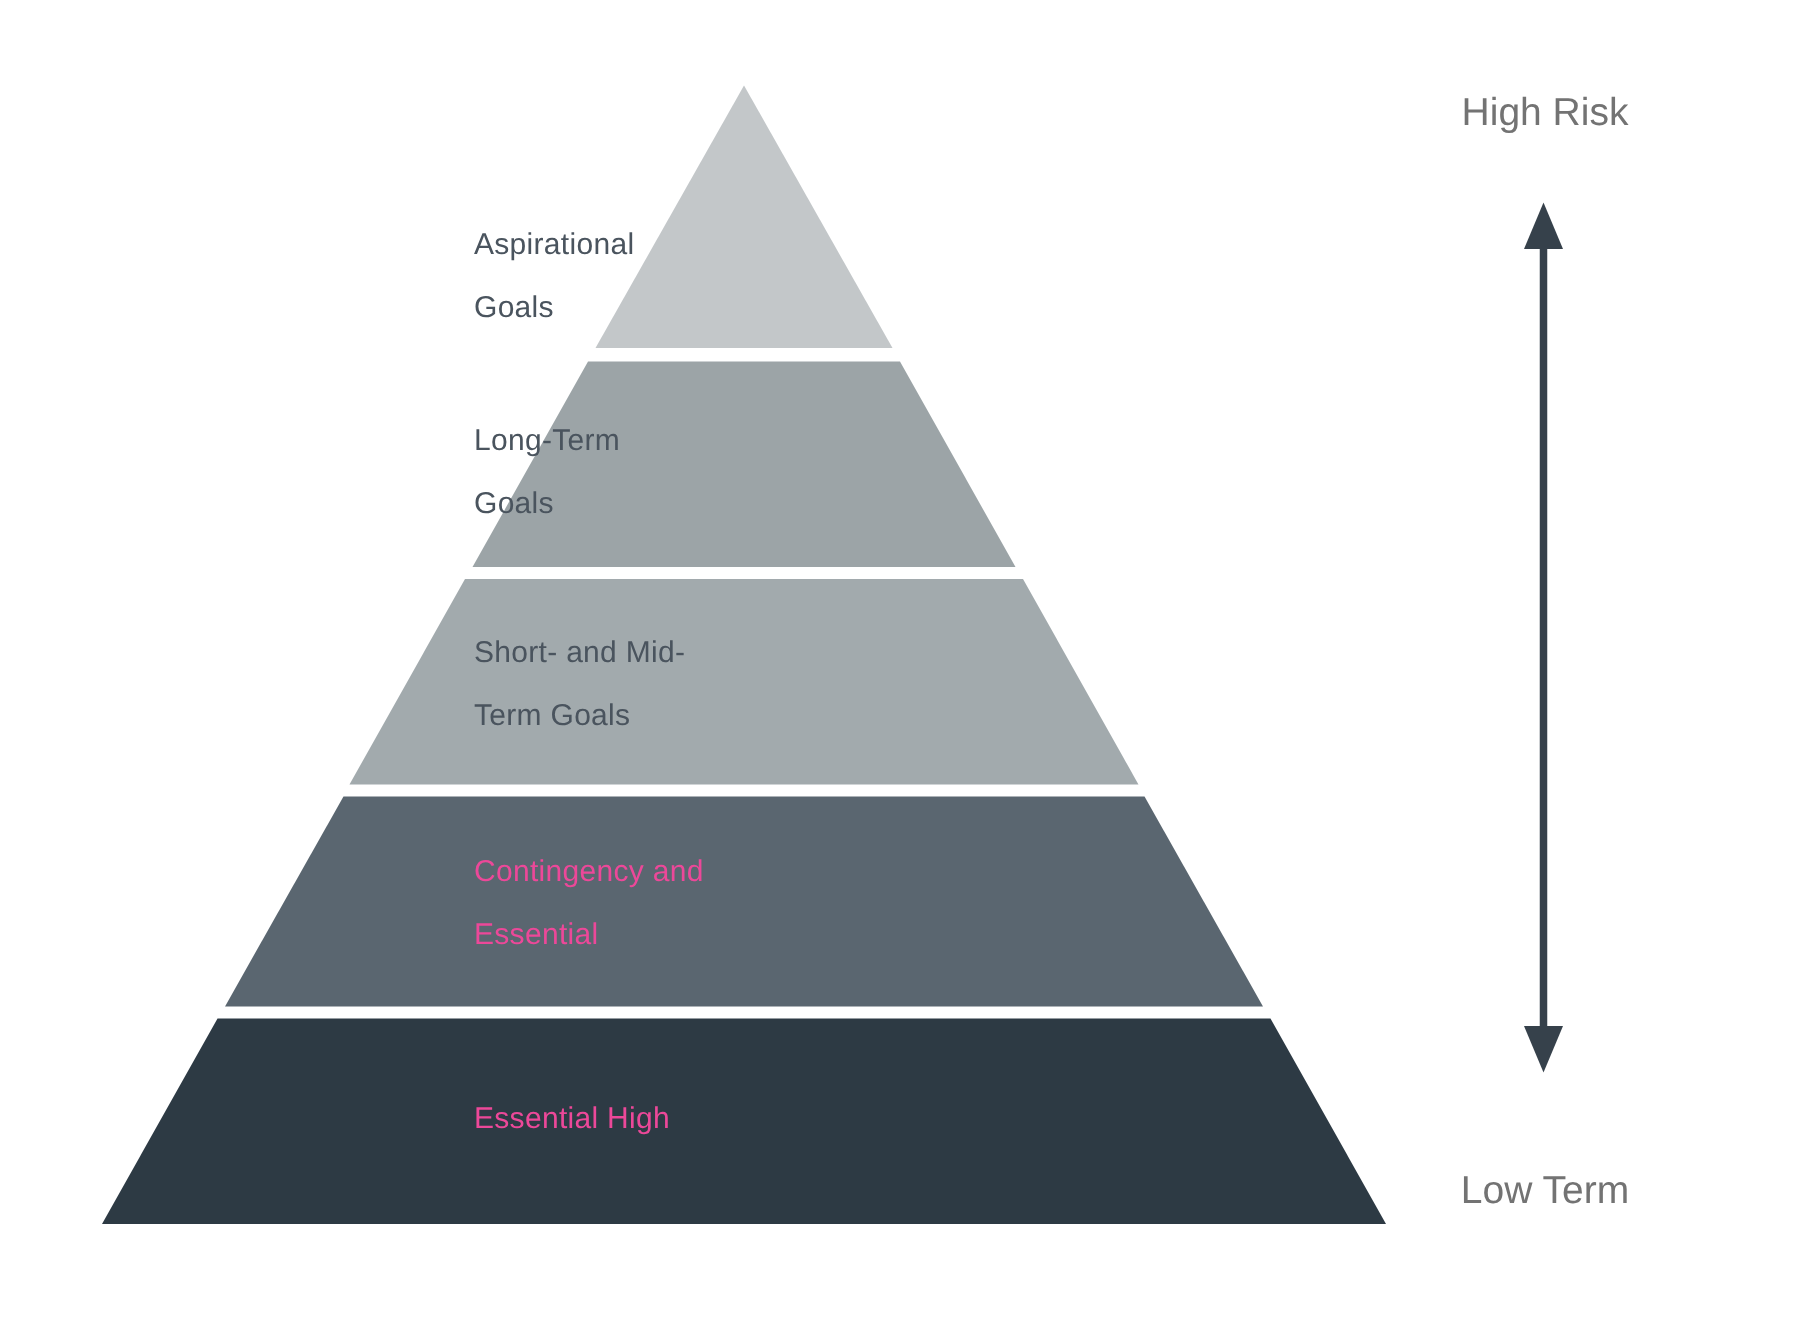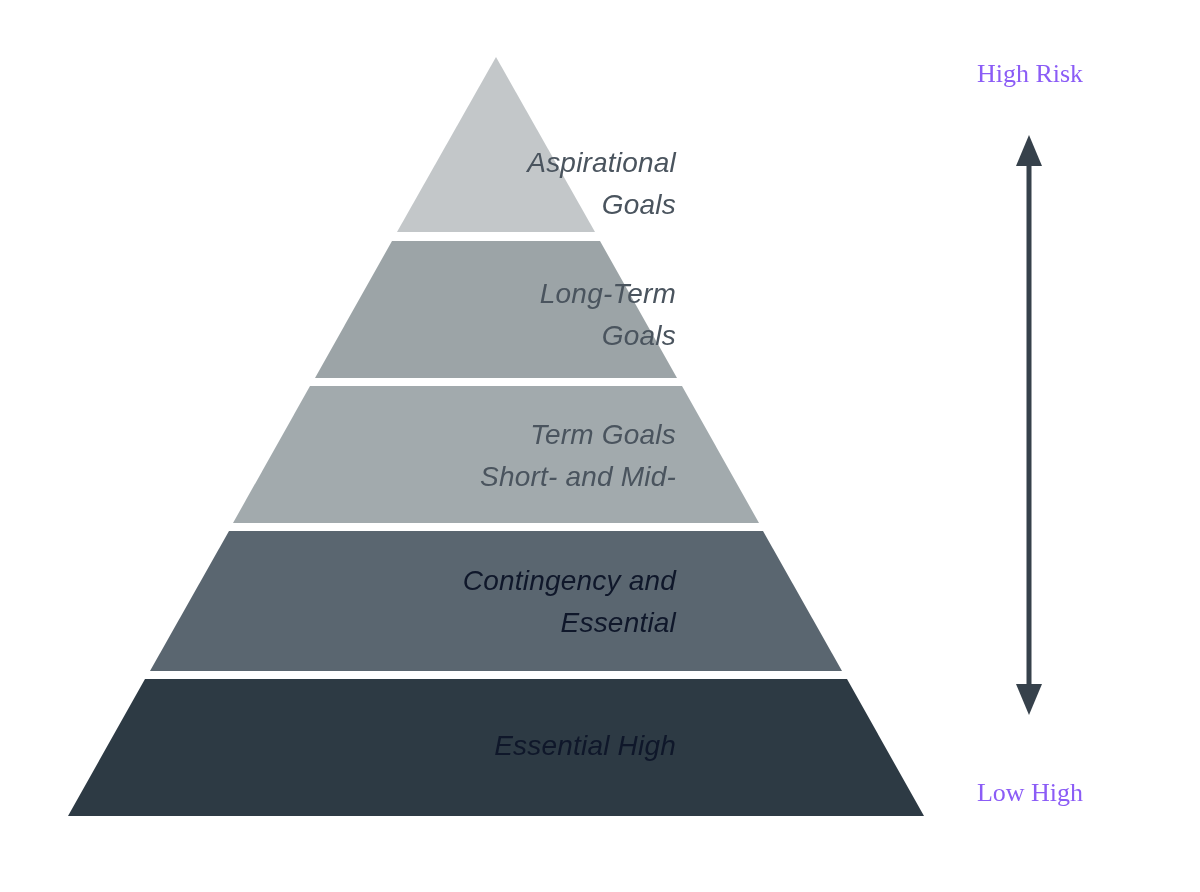--- a/index.html
+++ b/index.html
@@ -15,39 +15,37 @@
     background: #ffffff;
   }
   .pyramid-svg, .arrow-svg {
     position: absolute;
     top: 0; left: 0;
   }
   .level-label {
     position: absolute;
     left: 316px;
     width: 360px;
-    text-align: right;
-    font-size: 28px;
+    text-align: left;
+    font-size: 20px;
     line-height: 42px;
     font-weight: 400;
     letter-spacing: 0.2px;
-    font-style: italic;
   }
   .level-label.dark { color: #4a545e; }
-  .level-label.light { color: #0f172a; }
+  .level-label.light { color: #ec4899; }
   .risk-label {
     position: absolute;
     left: 950px;
     width: 160px;
     text-align: center;
     font-size: 26px;
     line-height: 28px;
-    color: #8b5cf6;
+    color: #737373;
     font-weight: 400;
-    font-family: Liberation Serif, serif;
   }
   .lvl-line { display: block; }
   .lvl-line:empty { display: none; }
 </style>
 </head>
 <body>
 
 <div class="canvas">
 
   <svg class="pyramid-svg" width="1200" height="892" viewBox="0 0 1200 892">
@@ -60,33 +58,33 @@
 
   <div class="level-label dark" style="top:142px;">
     <span class="lvl-line">Aspirational</span>
     <span class="lvl-line">Goals</span>
   </div>
   <div class="level-label dark" style="top:273px;">
     <span class="lvl-line">Long-Term</span>
     <span class="lvl-line">Goals</span>
   </div>
   <div class="level-label dark" style="top:414px;">
+    <span class="lvl-line">Short- and Mid-</span>
     <span class="lvl-line">Term Goals</span>
-    <span class="lvl-line">Short- and Mid-</span>
   </div>
   <div class="level-label light" style="top:560px;">
     <span class="lvl-line">Contingency and</span>
     <span class="lvl-line">Essential</span>
   </div>
   <div class="level-label light" style="top:725px;">
     <span class="lvl-line">Essential High</span>
   </div>
 
   <div class="risk-label" style="top:60px;">High Risk</div>
-  <div class="risk-label" style="top:779px;">Low High</div>
+  <div class="risk-label" style="top:779px;">Low Term</div>
 
   <svg class="arrow-svg" width="1200" height="892" viewBox="0 0 1200 892">
     <line x1="1029" y1="158" x2="1029" y2="692" stroke-width="5" stroke="#36414b"></line>
     <polygon points="1029,135 1016,166 1042,166" fill="#36414b"></polygon>
     <polygon points="1029,715 1016,684 1042,684" fill="#36414b"></polygon>
   </svg>
 
 </div>
 
 </body></html>

